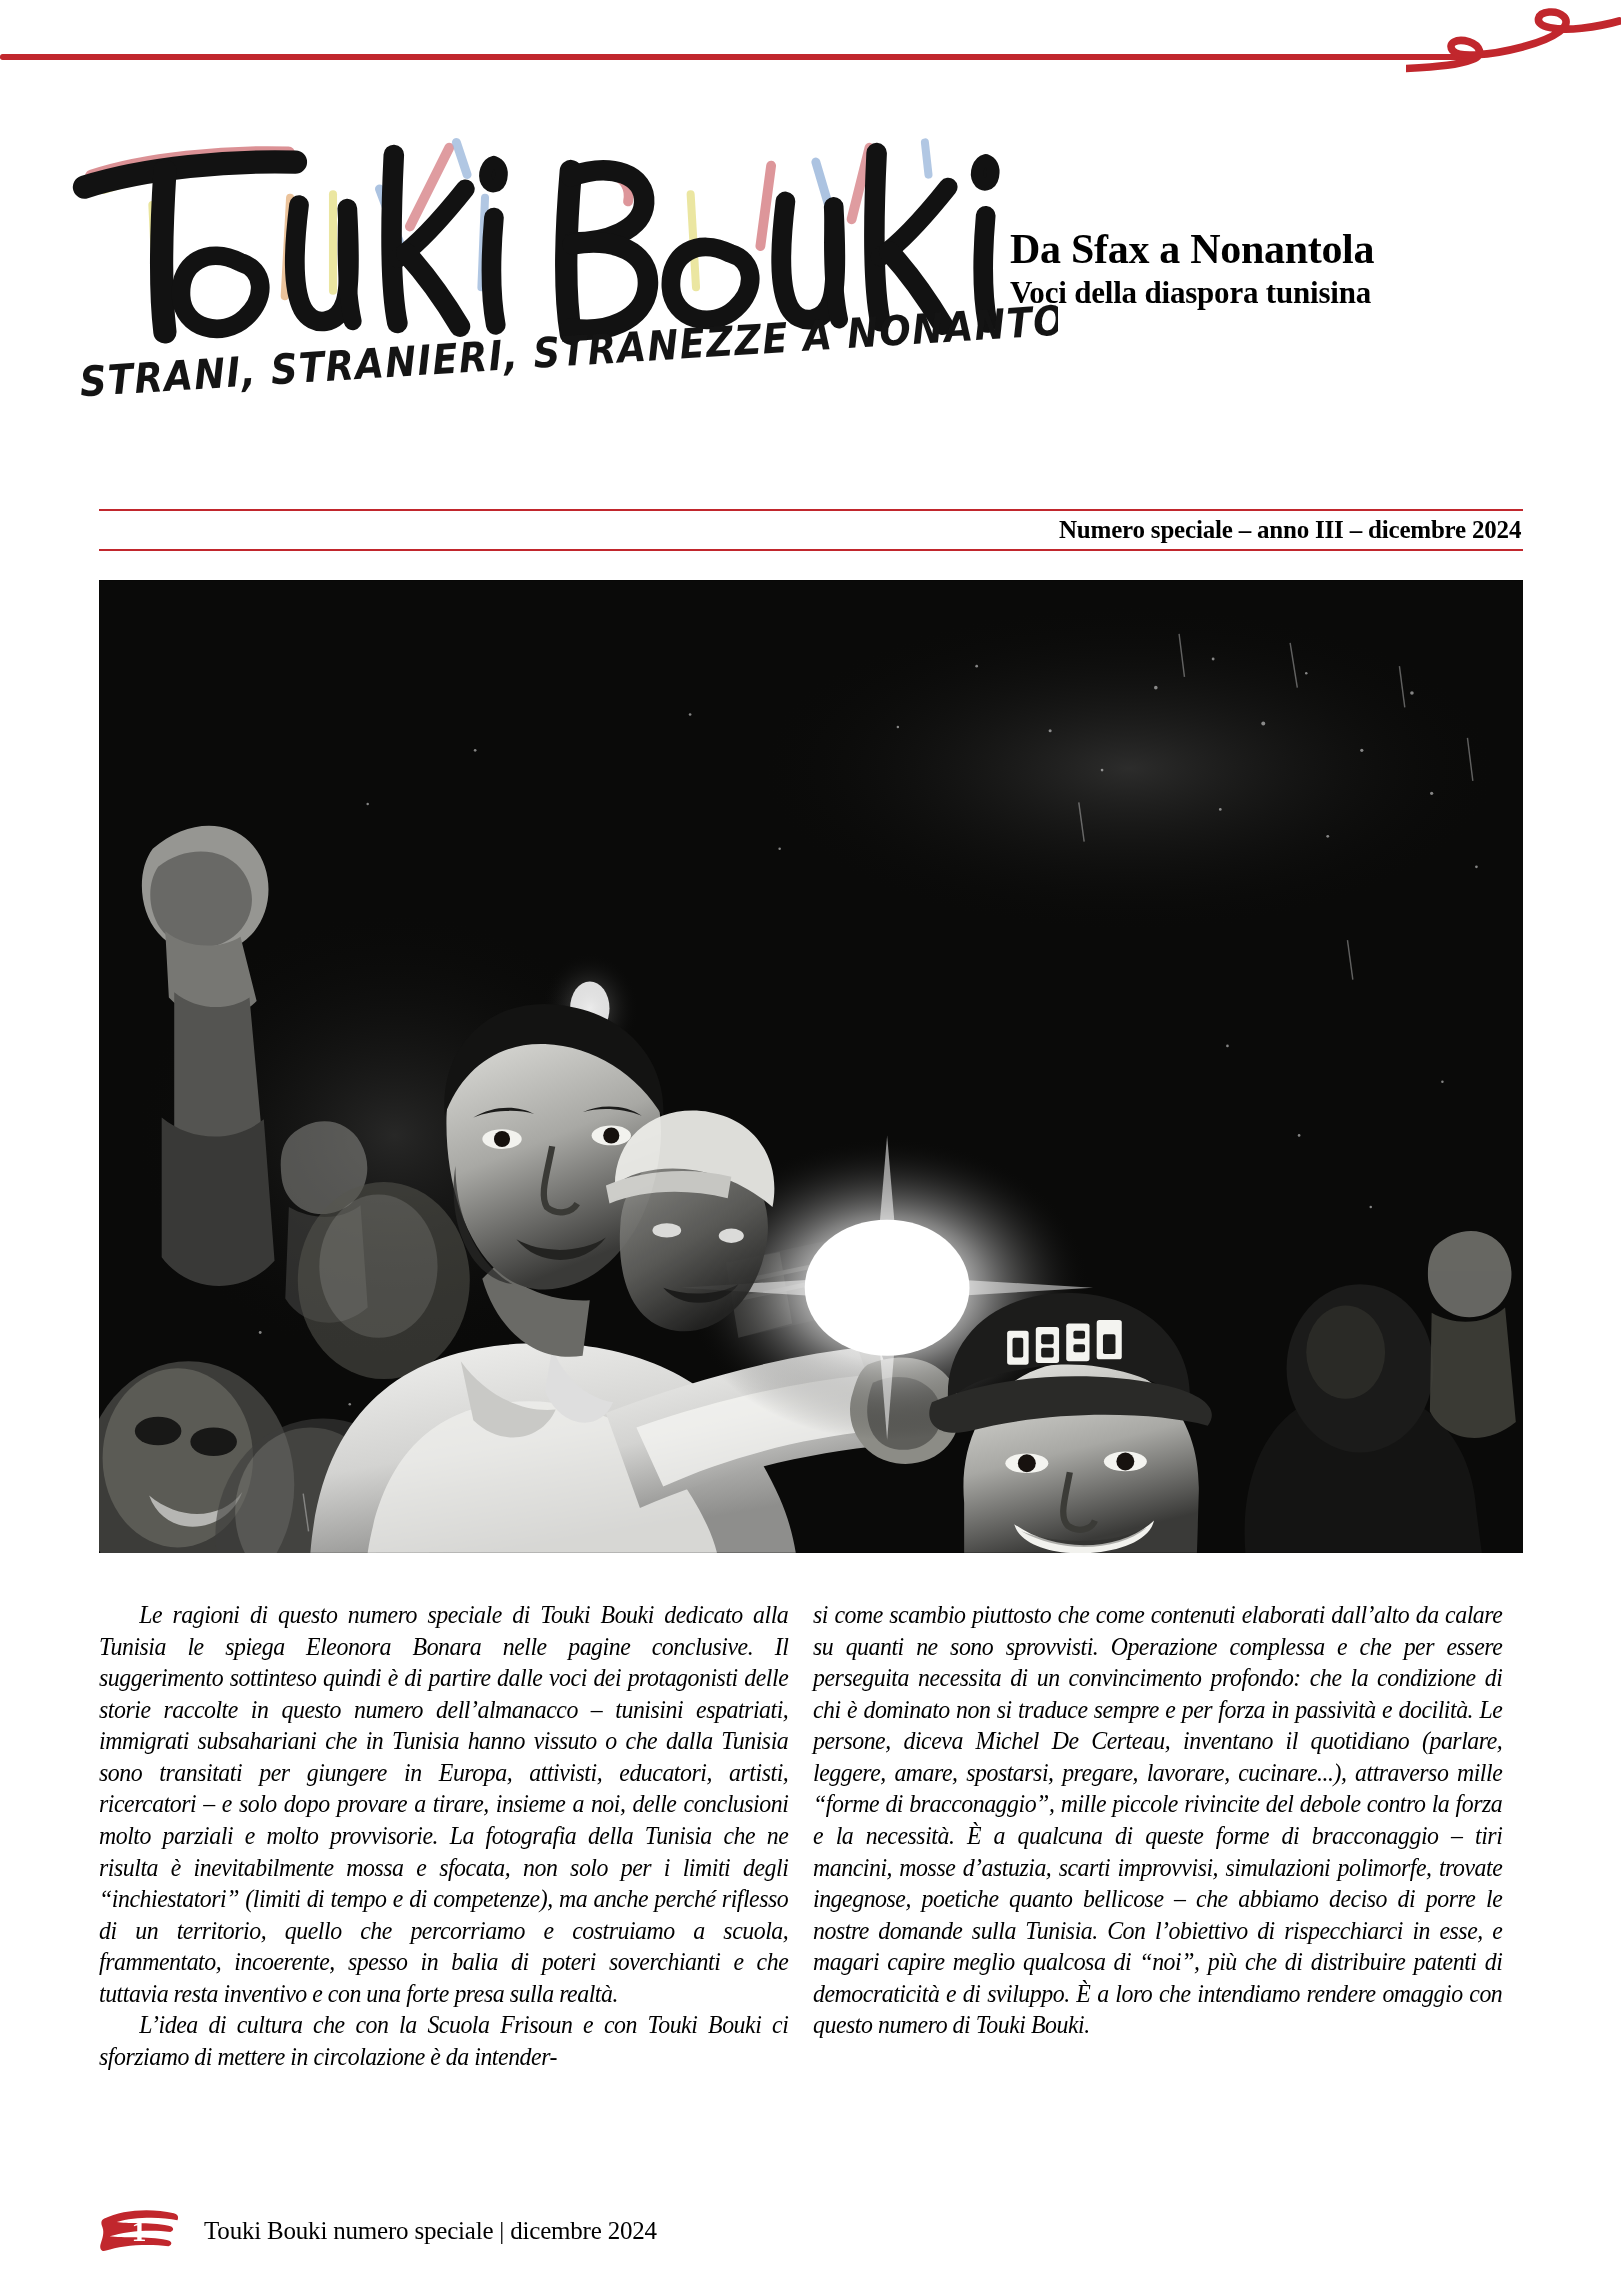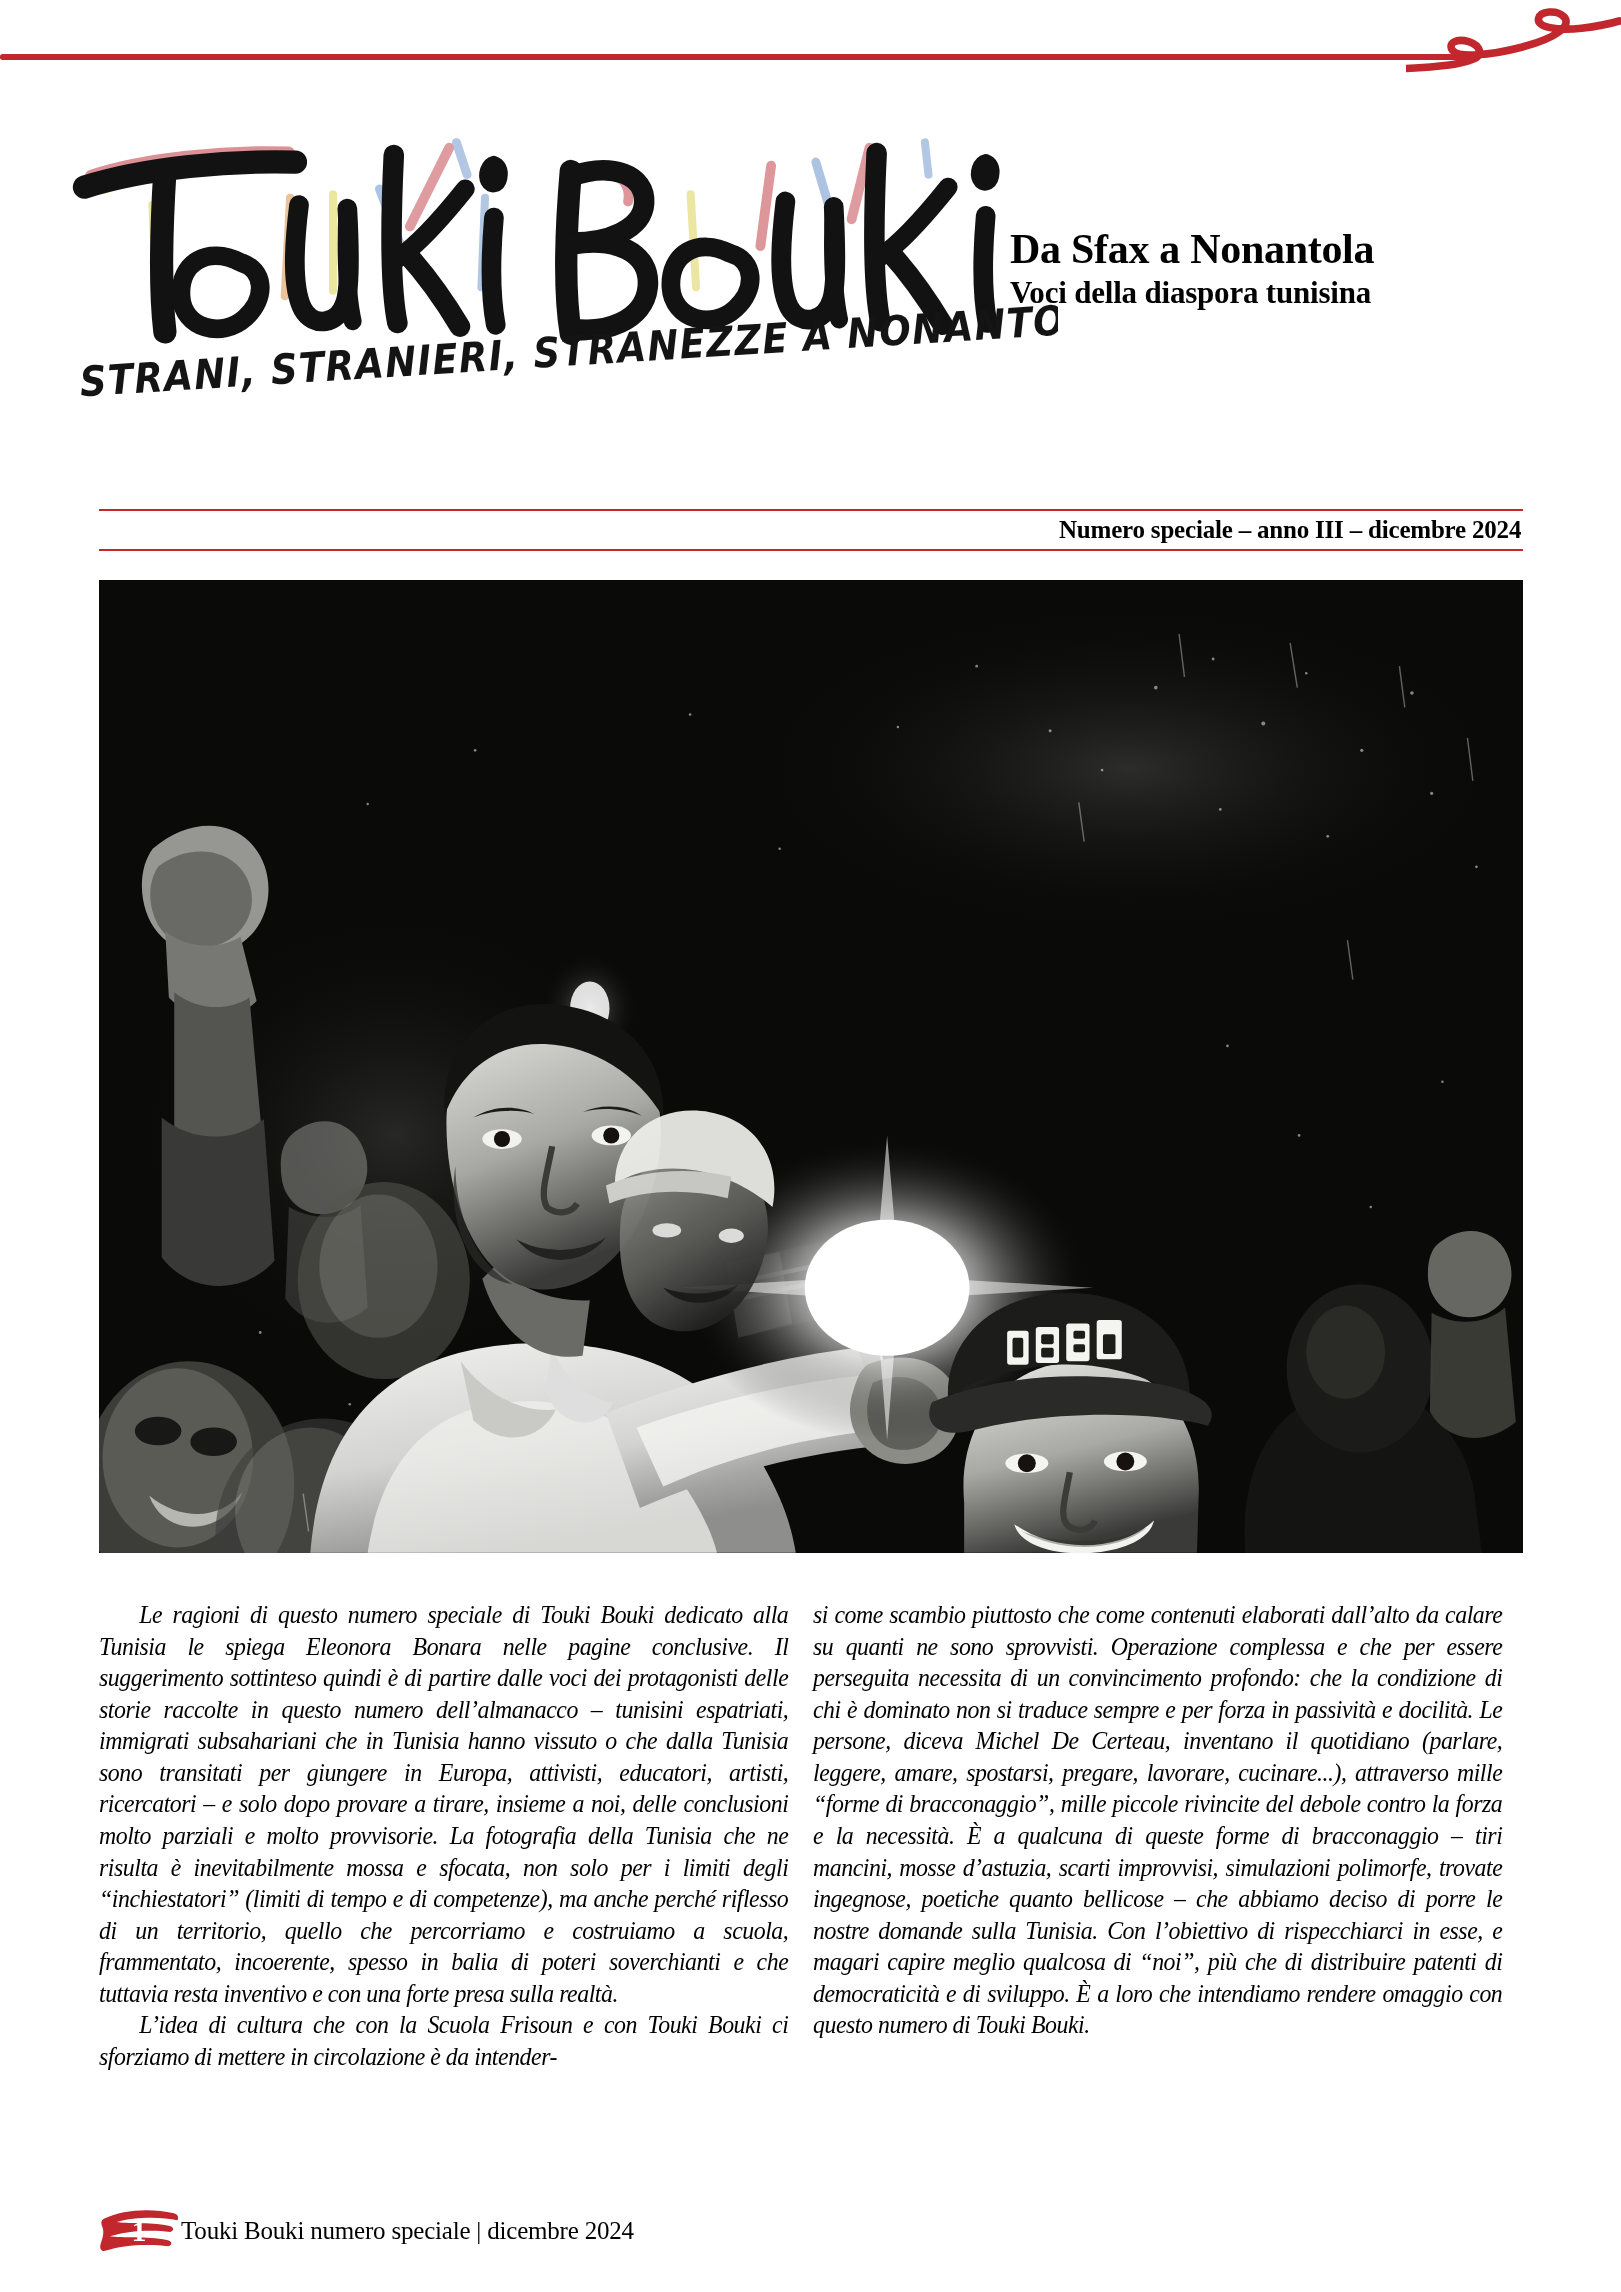--- a/index.html
+++ b/index.html
@@ -155,20 +155,21 @@
     font-weight: bold;
     font-size: 30px;
     color: #ffffff;
     padding-right: 1.8px;
     box-sizing: border-box;
   }
   .footer-text {
     font-family: "Liberation Serif", "DejaVu Serif", serif;
     font-size: 25px;
     letter-spacing: -0.2px;
+    margin-left: 23px;
     white-space: nowrap;
   }
 </style>
 </head>
 <body>
 
 <div class="top-rule-wrap">
   <div class="top-rule"></div>
   <svg class="top-squiggle" viewBox="0 0 240 86">
     <path d="M0 72 C 40 70, 58 68, 74 62 C 88 57, 82 46, 70 42 C 56 38, 46 44, 52 52

